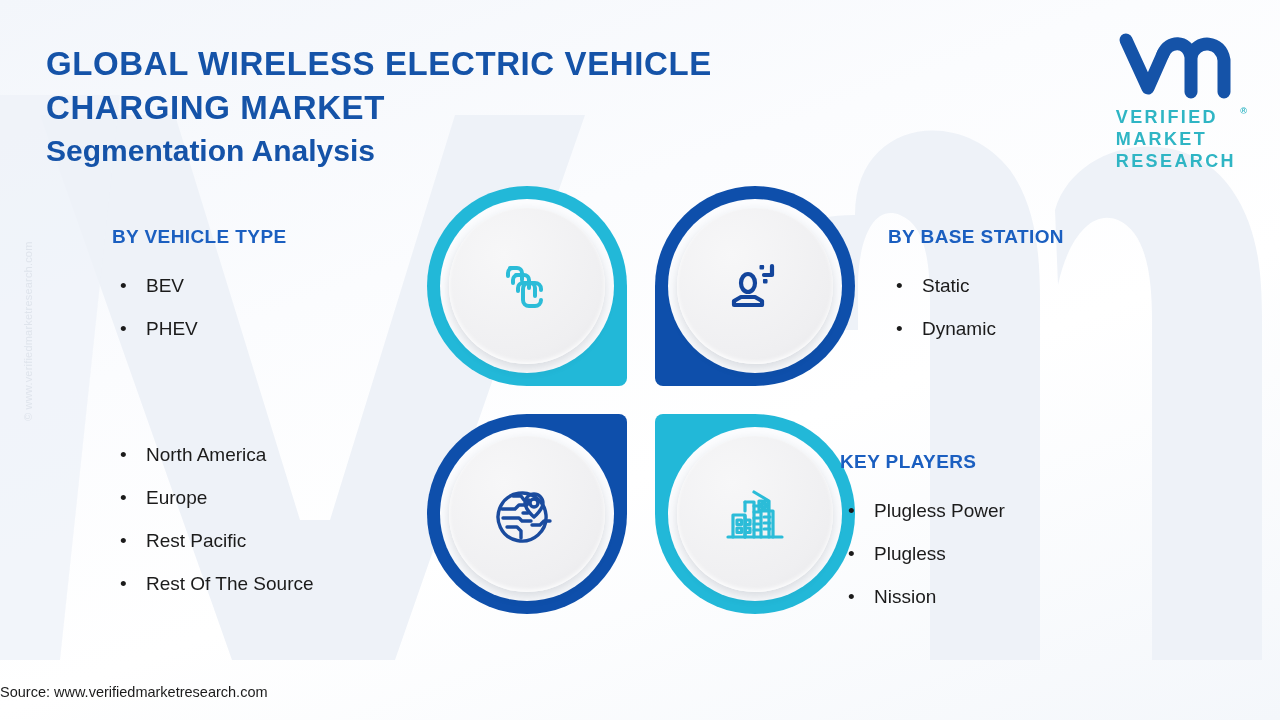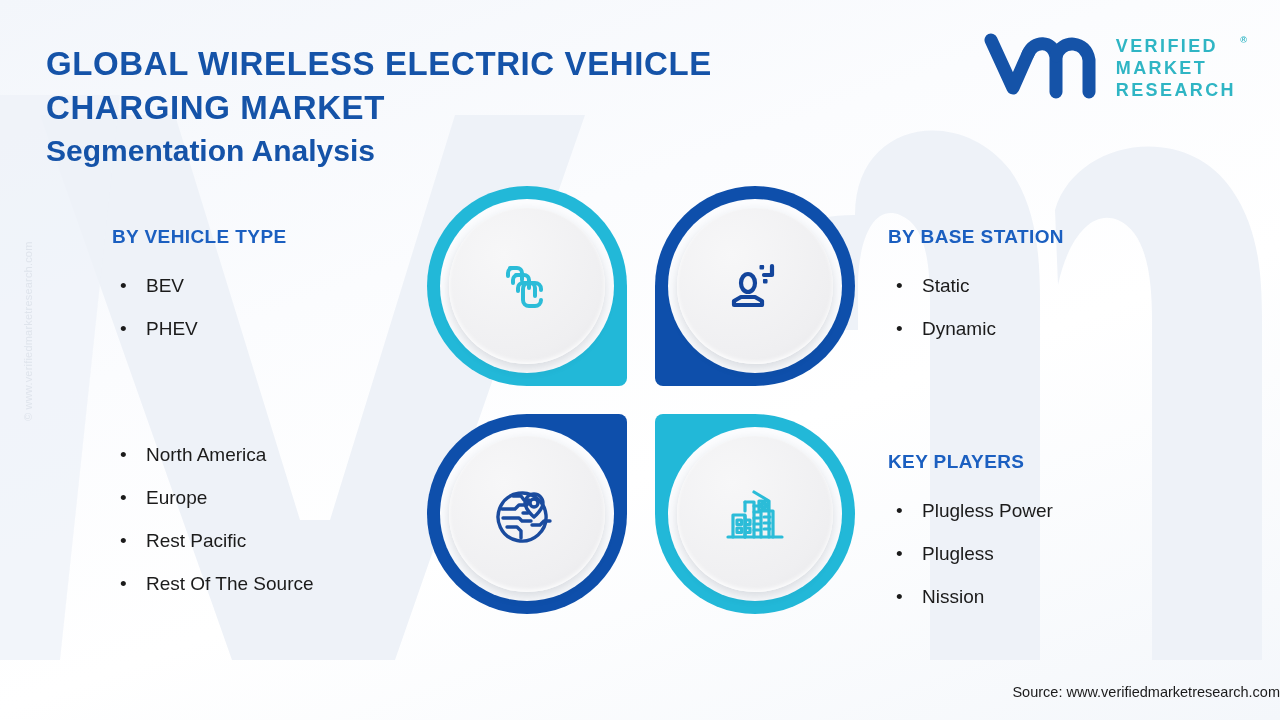--- a/index.html
+++ b/index.html
@@ -73,22 +73,23 @@
     margin: 4px 0 0 0;
   }
 
   
   .logo {
     position: absolute;
     right: 44px;
     top: 30px;
     display: flex;
     align-items: center;
-    gap: 16px;
+    gap: 0;
     z-index: 5;
+    flex-direction: column;
   }
   .logo-mark { flex: 0 0 auto; }
   .logo-words {
     position: relative;
     color: #2fb5c4;
     font-size: 18px;
     font-weight: bold;
     letter-spacing: 2.4px;
     line-height: 22px;
     text-align: left;
@@ -133,21 +134,21 @@
     position: absolute;
     left: 8px;
     top: 0;
     color: #1b1b1b;
     font-size: 19px;
   }
 
   .seg-vehicle   { left: 112px; top: 208px; }
   .seg-geography { left: 112px; top: 433px; }
   .seg-base      { left: 888px; top: 208px; }
-  .seg-players   { left: 888px; top: 433px; }
+  .seg-players   { left: 840px; top: 433px; }
 
   
   .badges {
     position: absolute;
     left: 427px;
     top: 186px;
     width: 428px;
     height: 428px;
     z-index: 4;
   }
@@ -192,21 +193,21 @@
     justify-content: center;
   }
   .badge-disc svg { display: block; }
 
   
   .source {
     position: absolute;
     left: 0;
     right: 0;
     bottom: 20px;
-    text-align: right;
+    text-align: left;
     font-size: 14.5px;
     color: #1b1b1b;
     z-index: 5;
     margin-top: 17px;
   }
 </style>
 </head>
 <body>
 
 <div id="page">

